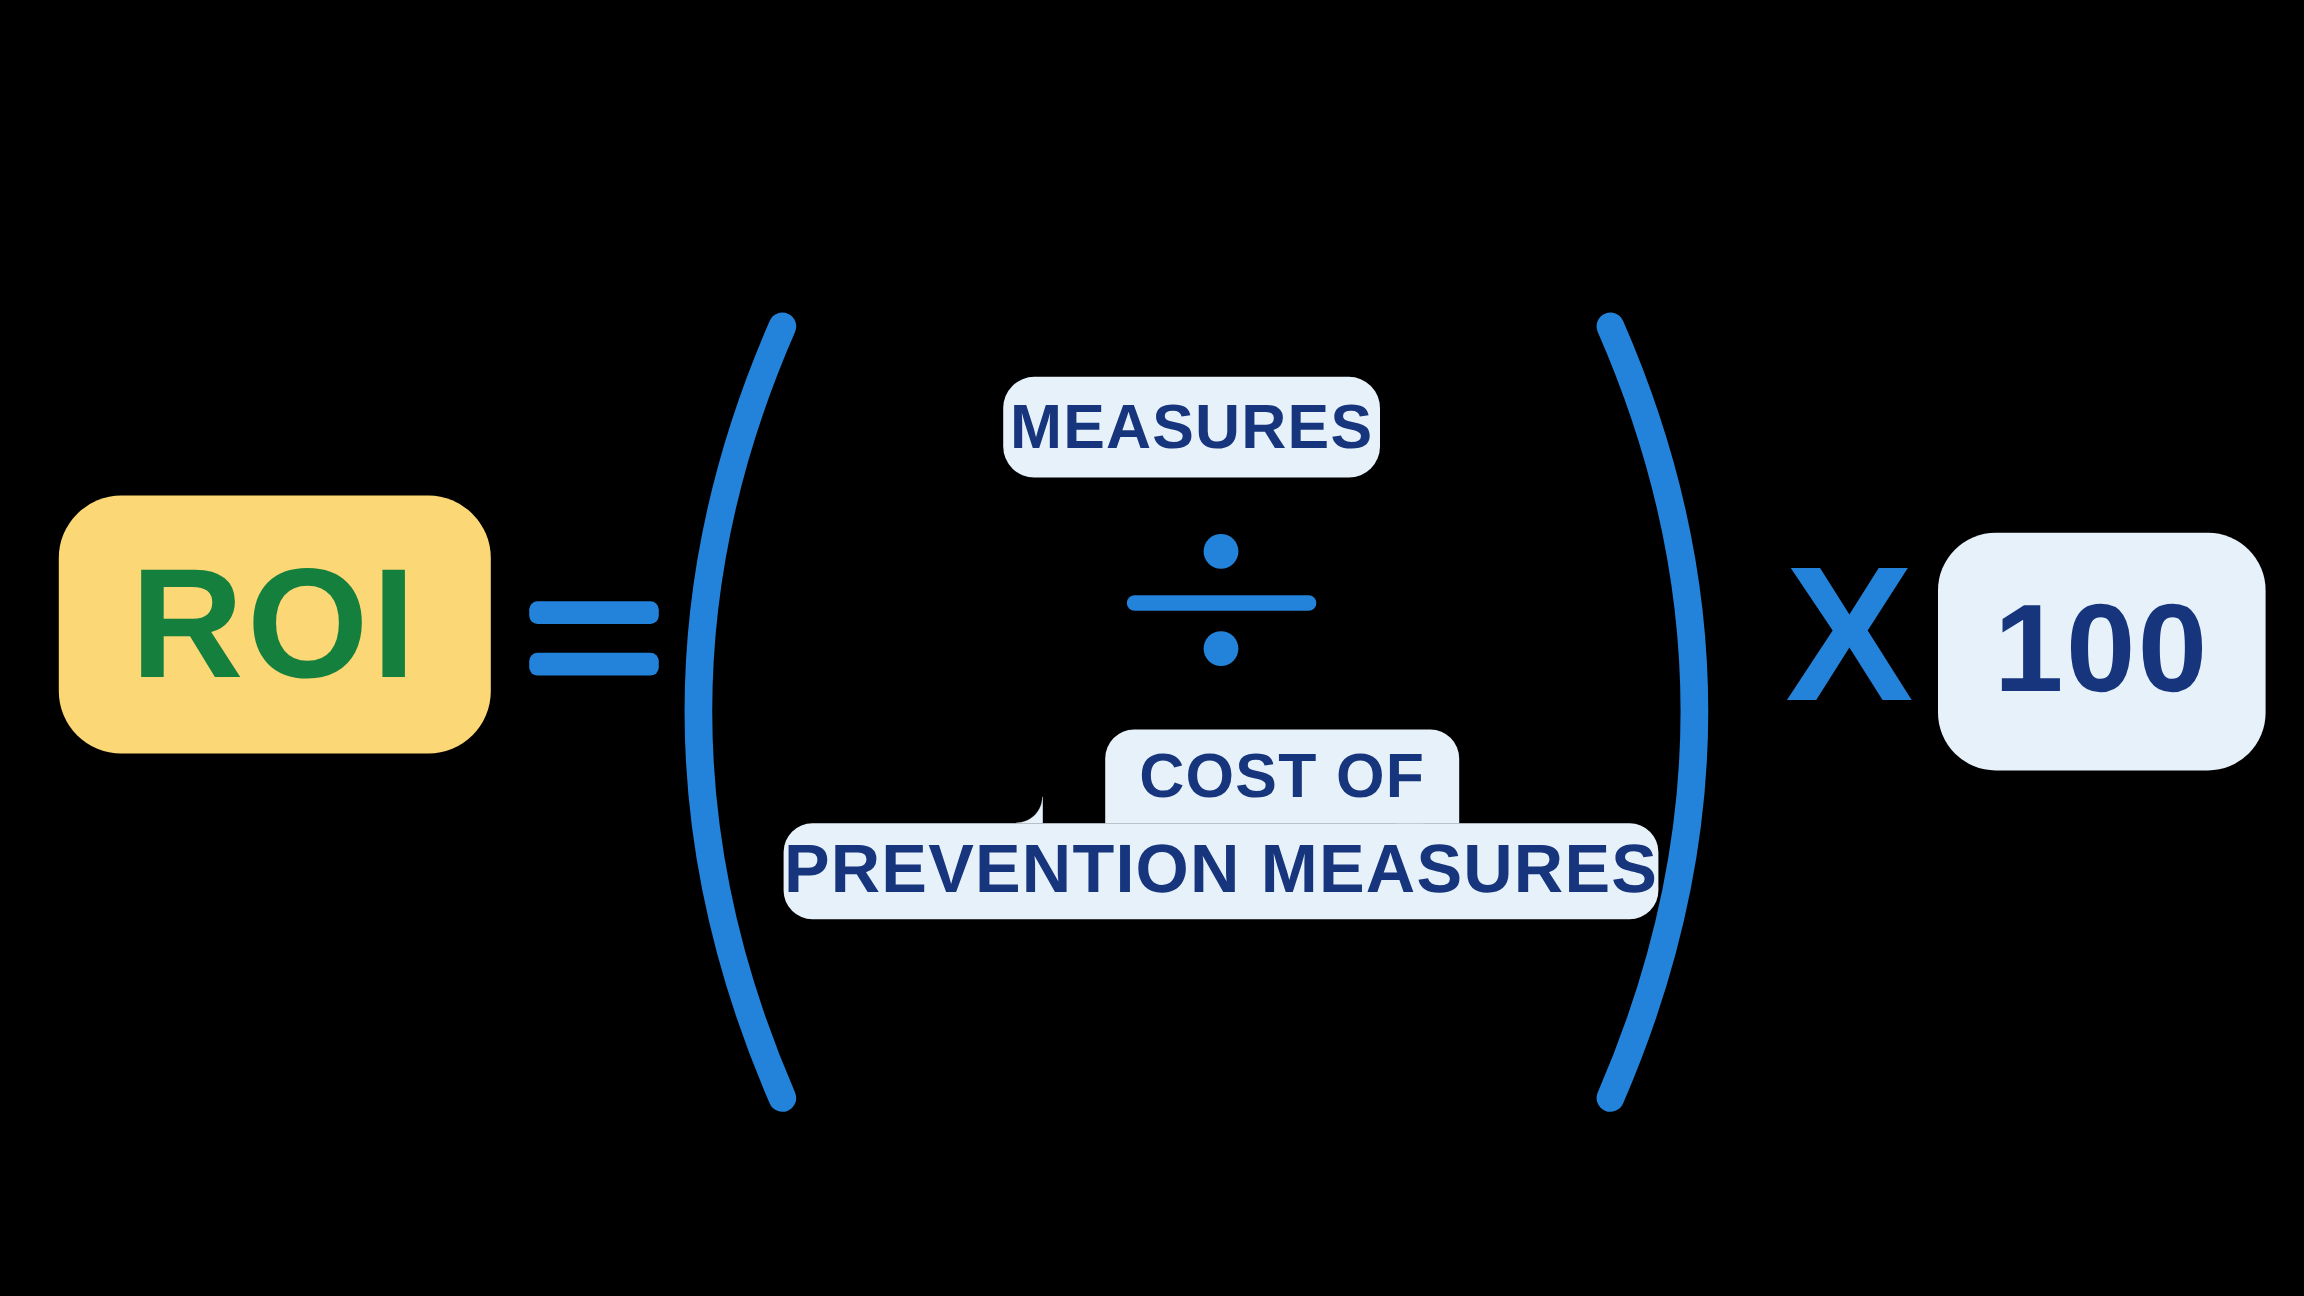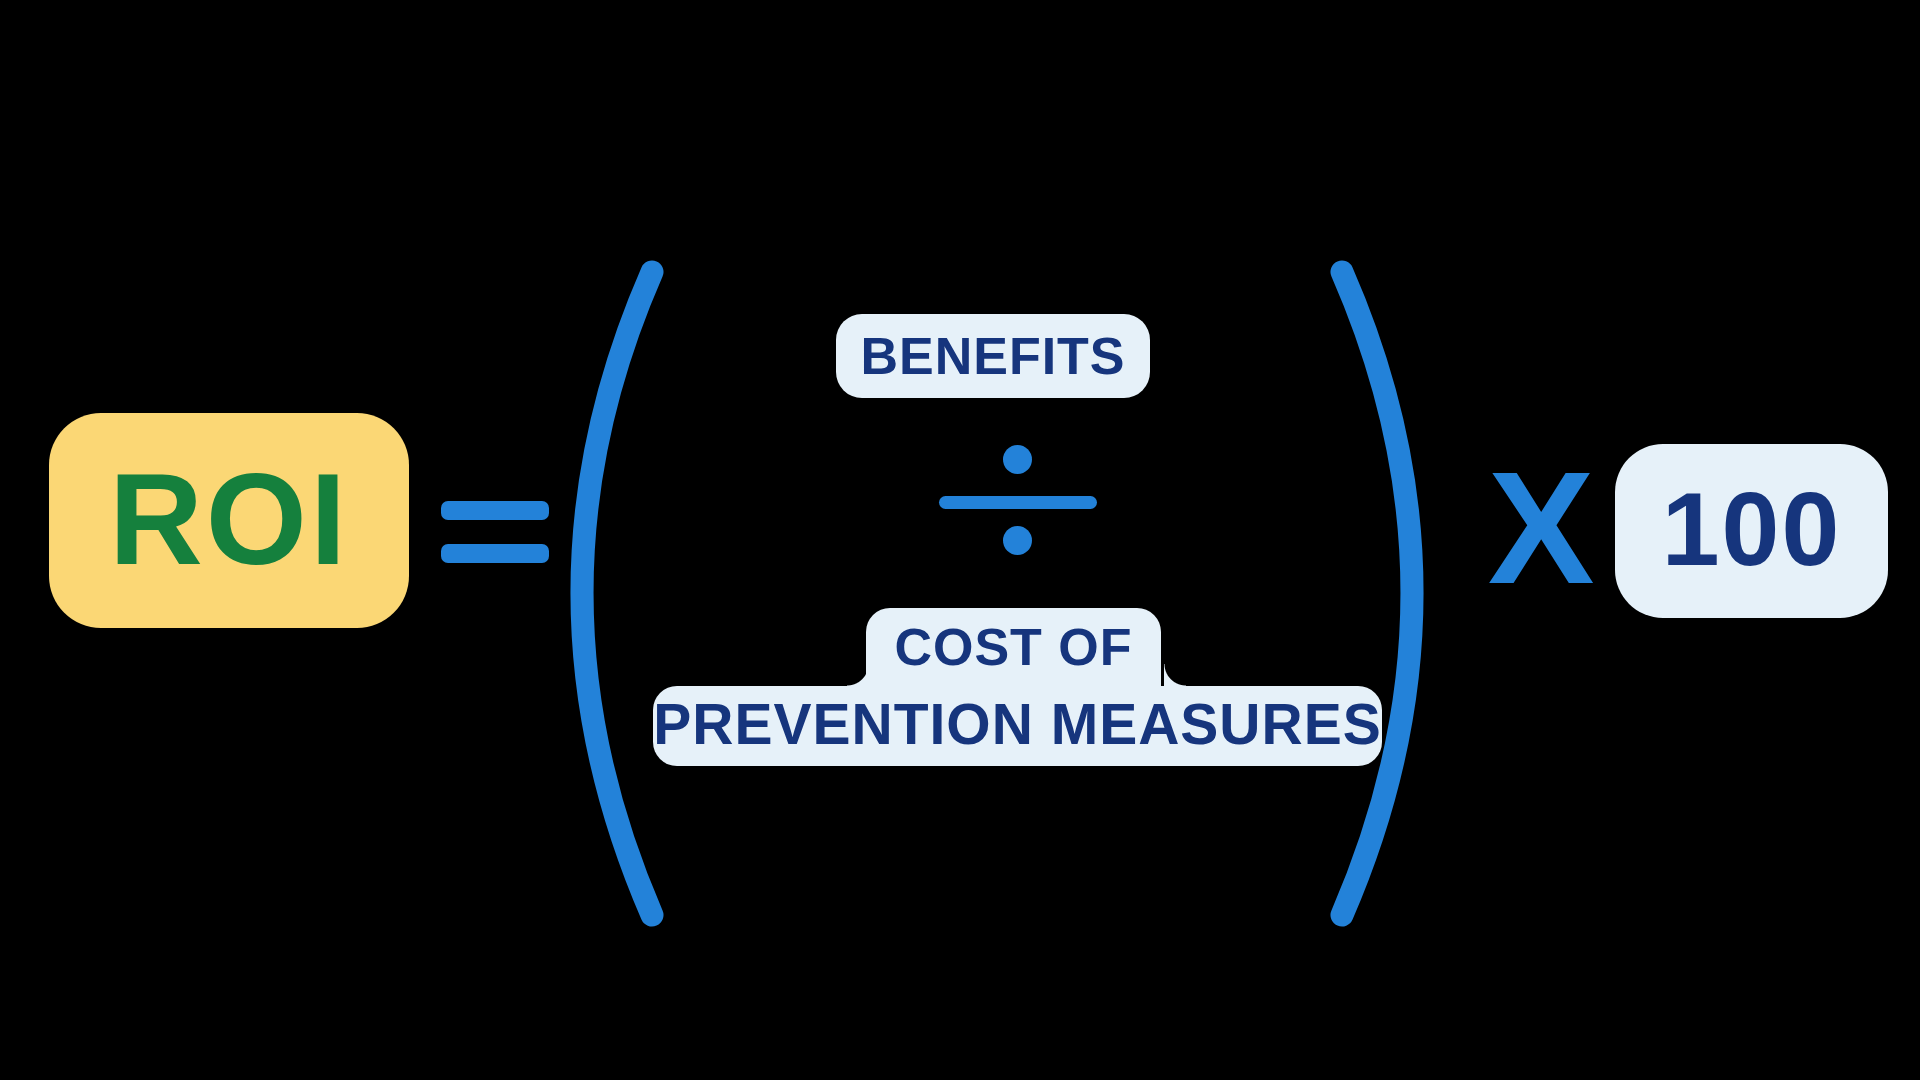--- a/index.html
+++ b/index.html
@@ -91,21 +91,21 @@
     position: absolute;
     left: 64px;
     width: 29px; height: 29px;
     background: #2382D9;
     border-radius: 50%;
   }
   .divide .dot.top { top: 0; }
   .divide .dot.bottom { top: 81px; }
   
   .cost-top-pill {
-    left: 866px; top: 608px;
+    left: 921px; top: 608px;
     width: 295px; height: 78px;
     border-radius: 24px 24px 0 0;
   }
   .cost-top-pill .pill-text { font-size: 52px; }
   .cost-bottom-pill {
     left: 653px; top: 686px;
     width: 729px; height: 80px;
     border-radius: 24px;
   }
   .cost-bottom-pill .pill-text { font-size: 57px; transform: translateY(-2px); }
@@ -132,21 +132,21 @@
     color: #2382D9;
     font-size: 160px;
     font-weight: bold;
     line-height: 1;
     transform: translateY(-6px);
   }
   
   .hundred-badge {
     position: absolute;
     left: 1615px; top: 444px;
-    width: 273px; height: 174px;
+    width: 273px; height: 198px;
     background: #E6F1F9;
     border-radius: 48px;
     display: flex; align-items: center; justify-content: center;
   }
   .hundred-badge .hundred-text {
     color: #16357D;
     font-size: 104px;
     font-weight: bold;
     line-height: 1;
     letter-spacing: 2px;
@@ -166,21 +166,21 @@
   <div class="roi-badge">
     <span class="roi-text">ROI</span>
   </div>
 
   <div class="equals">
     <div class="bar top"></div>
     <div class="bar bottom"></div>
   </div>
 
   <div class="pill benefits-pill">
-    <span class="pill-text">BENEFITS</span>
+    <span class="pill-text">MEASURES</span>
   </div>
 
   <div class="divide">
     <div class="dot top"></div>
     <div class="dbar"></div>
     <div class="dot bottom"></div>
   </div>
 
   <div class="pill cost-top-pill">
     <span class="pill-text">COST OF</span>

